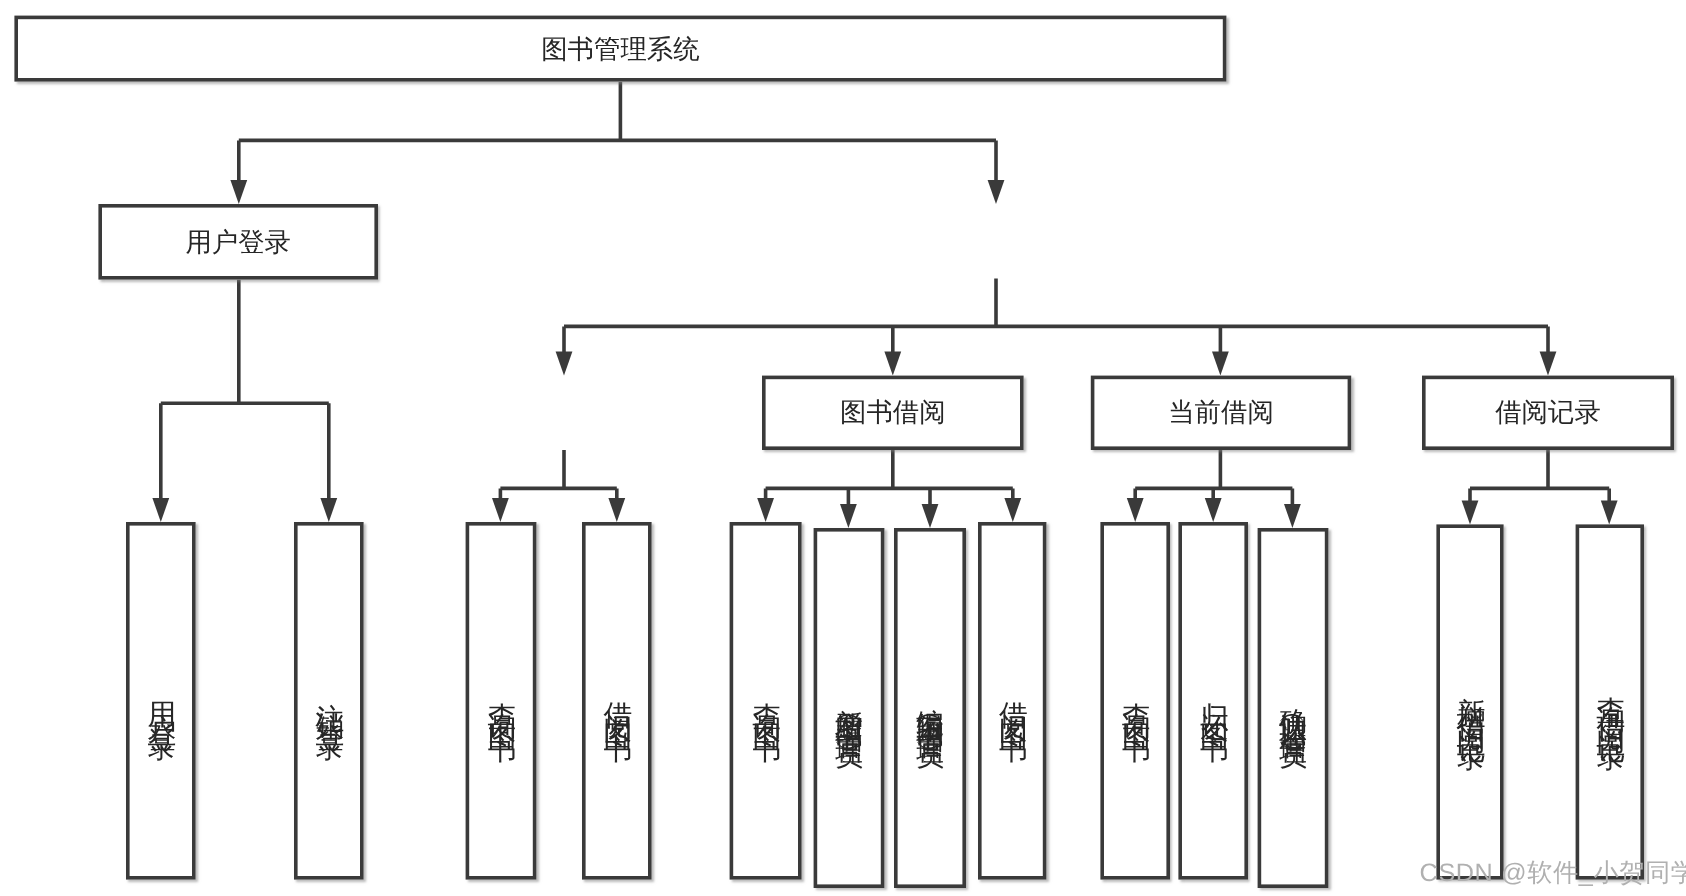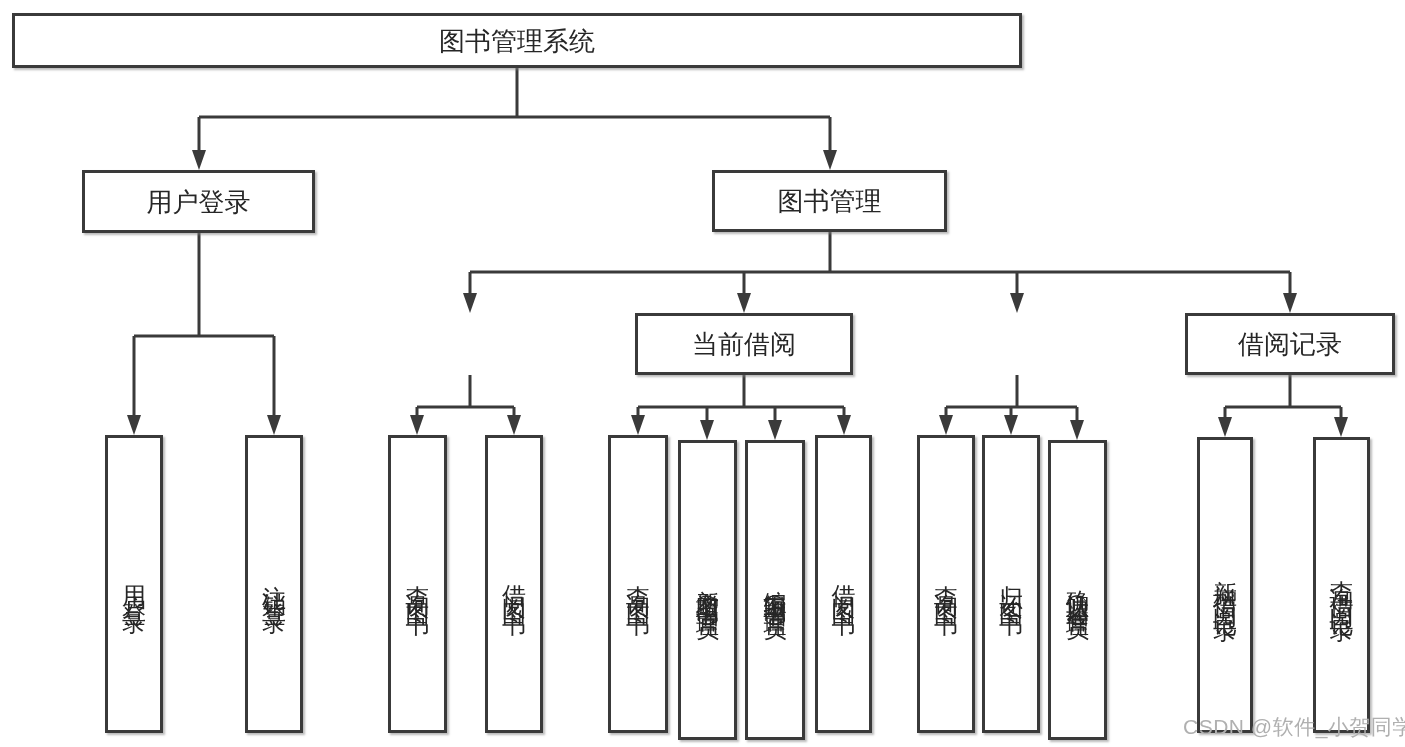--- a/index.html
+++ b/index.html
@@ -23,21 +23,21 @@
   }
   .node {
     position: absolute;
     box-sizing: border-box;
     border: 3px solid #3a3a3a;
     background: #ffffff;
     color: #262626;
     display: flex;
     align-items: center;
     justify-content: center;
-    font-size: 26px;
+    font-size: 22px;
     line-height: 1;
     z-index: 1;
     box-shadow: 2px 2px 2px rgba(130,130,130,0.55);
     white-space: nowrap;
   }
   .vnode {
     writing-mode: vertical-rl;
     text-orientation: mixed;
     letter-spacing: 9px;
     font-size: 24px;
@@ -123,23 +123,23 @@
       <polygon points="1011,435 1004,415 1018,415"></polygon>
       <polygon points="1077,440 1070,420 1084,420"></polygon>
       <polygon points="1225,437 1218,417 1232,417"></polygon>
       <polygon points="1341,437 1334,417 1348,417"></polygon>
     </g>
   </svg>
 
   <div class="node n-root">图书管理系统</div>
 
   <div class="node n-ulogin">用户登录</div>
-  <div class="node n-bmgmt">图书管理</div>
 
-  <div class="node n-bborrow">当前借阅</div>
+  <div class="node n-bborrow">图书借阅</div>
+  <div class="node n-cborrow">当前借阅</div>
   <div class="node n-brecord">借阅记录</div>
 
   <div class="node vnode n-l1">用户登录</div>
   <div class="node vnode n-l2">注销登录</div>
 
   <div class="node vnode n-n1">查询图书</div>
   <div class="node vnode n-n2">借阅图书</div>
 
   <div class="node vnode n-b1">查询图书</div>
   <div class="node vnode long n-b2">新增图书（管理员）</div>

